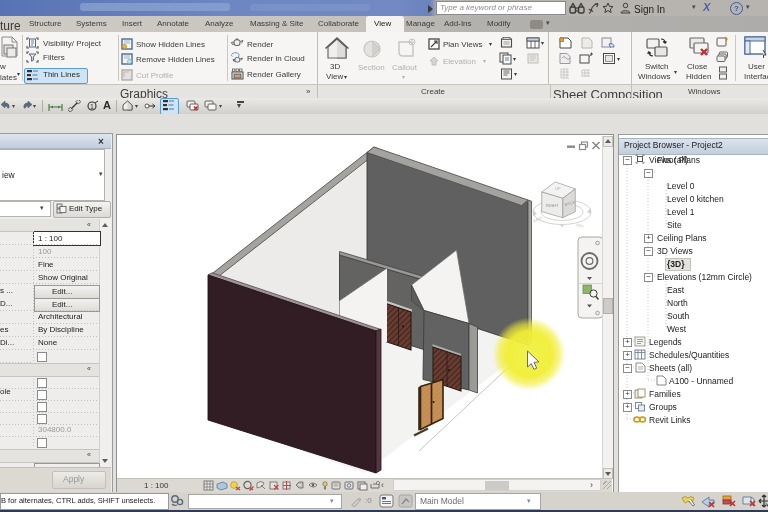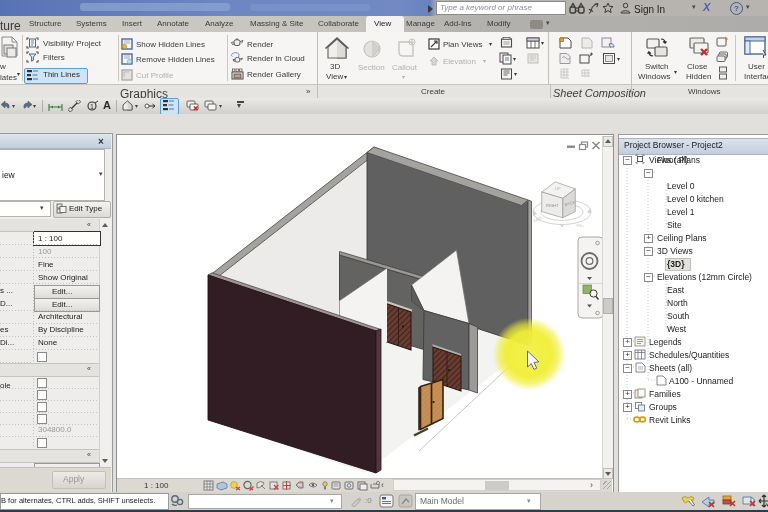--- a/index.html
+++ b/index.html
@@ -272,21 +272,21 @@
     <path d="M19 14 l3 5 -2.5 0 0 3" fill="#e8e6e2" stroke="#4a4a4a" stroke-width="1"></path>
   </svg>
   <div class="abs txt" style="left:748px;top:30px;font-size:8px;color:#3a3a3a;">User</div>
   <div class="abs txt" style="left:744px;top:40px;font-size:8px;color:#3a3a3a;">Interfac</div>
 </div>
 
 <div class="abs" id="plabels" style="left:0;top:84px;width:768px;height:13px;background:#e6e4e0;border-top:1px solid #c8c5be;border-bottom:1px solid #b9b6af;">
   <div class="abs txt" style="left:120px;top:2px;font-size:12px;color:#3e3e3e;">Graphics</div>
   <div class="abs txt" style="left:306px;top:2px;font-size:8px;color:#3e3e3e;">»</div>
   <div class="abs txt" style="left:421px;top:2px;font-size:8px;color:#3e3e3e;">Create</div>
-  <div class="abs txt" style="left:553px;top:2px;font-size:11px;color:#3e3e3e;font-style:italic;">Sheet Composition</div>
+  <div class="abs txt" style="left:553px;top:2px;font-size:13px;color:#3e3e3e;">Sheet Composition</div>
   <div class="abs txt" style="left:688px;top:2px;font-size:8px;color:#3e3e3e;">Windows</div>
   <div class="abs" style="left:317px;top:0;width:1px;height:13px;background:#c2bfb8;"></div>
   <div class="abs" style="left:550px;top:0;width:1px;height:13px;background:#c2bfb8;"></div>
   <div class="abs" style="left:631px;top:0;width:1px;height:13px;background:#c2bfb8;"></div>
 </div>
 
 <div class="abs" id="qat" style="left:0;top:98px;width:768px;height:16px;background:linear-gradient(#ebe9e6,#d2d0cc);border-bottom:1px solid #b5b3af;">
   <svg class="abs" style="left:0px;top:2px" width="12" height="11" viewBox="0 0 12 11">
     <path d="M9 8 q1-5-4-5 l0-2 -4 3.5 4 3.5 0-2 q3 0 2.5 2z" fill="#5a6a80" stroke="#46566c" stroke-width=".5"></path>
   </svg>
@@ -385,21 +385,21 @@
     <div class="abs txt" style="left:52px;top:69px;">Edit...</div>
     <div class="abs txt" style="left:38px;top:81px;">Architectural</div>
     <div class="abs txt" style="left:0px;top:94px;">es</div>
     <div class="abs txt" style="left:38px;top:94px;">By Discipline</div>
     <div class="abs txt" style="left:0px;top:107px;">Di...</div>
     <div class="abs txt" style="left:38px;top:107px;">None</div>
     <div class="abs" style="left:37px;top:121px;width:8px;height:8px;background:#fff;border:1px solid #8a8a8a;"></div>
     <div class="abs" style="left:0px;top:132px;width:99px;height:12px;background:#e5e3df;border-top:1px solid #c6c4c0;border-bottom:1px solid #c6c4c0;"></div>
     <div class="abs txt" style="left:87px;top:134px;font-size:7px;color:#444;">«</div>
     <div class="abs" style="left:37px;top:147px;width:8px;height:8px;background:#fff;border:1px solid #8a8a8a;"></div>
-    <div class="abs txt" style="left:0px;top:150px;">ole</div>
+    <div class="abs txt" style="left:0px;top:156px;">ole</div>
     <div class="abs" style="left:37px;top:159px;width:8px;height:8px;background:#fff;border:1px solid #8a8a8a;"></div>
     <div class="abs" style="left:37px;top:171px;width:8px;height:8px;background:#fff;border:1px solid #8a8a8a;"></div>
     <div class="abs" style="left:37px;top:183px;width:8px;height:8px;background:#fff;border:1px solid #8a8a8a;"></div>
     <div class="abs txt" style="left:38px;top:194px;color:#9a9a9a;">304800.0</div>
     <div class="abs" style="left:37px;top:207px;width:8px;height:8px;background:#fff;border:1px solid #8a8a8a;"></div>
     <div class="abs" style="left:0px;top:218px;width:99px;height:12px;background:#e5e3df;border-top:1px solid #c6c4c0;border-bottom:1px solid #c6c4c0;"></div>
     <div class="abs txt" style="left:87px;top:220px;font-size:7px;color:#444;">«</div>
     <div class="abs txt" style="left:0px;top:233px;">gs</div>
     <div class="abs" style="left:34px;top:232px;width:64px;height:12px;background:linear-gradient(#f2f1ef,#dedcd8);border:1px solid #9a9894;"></div>
     <div class="abs txt" style="left:52px;top:234px;">Edit...</div>

